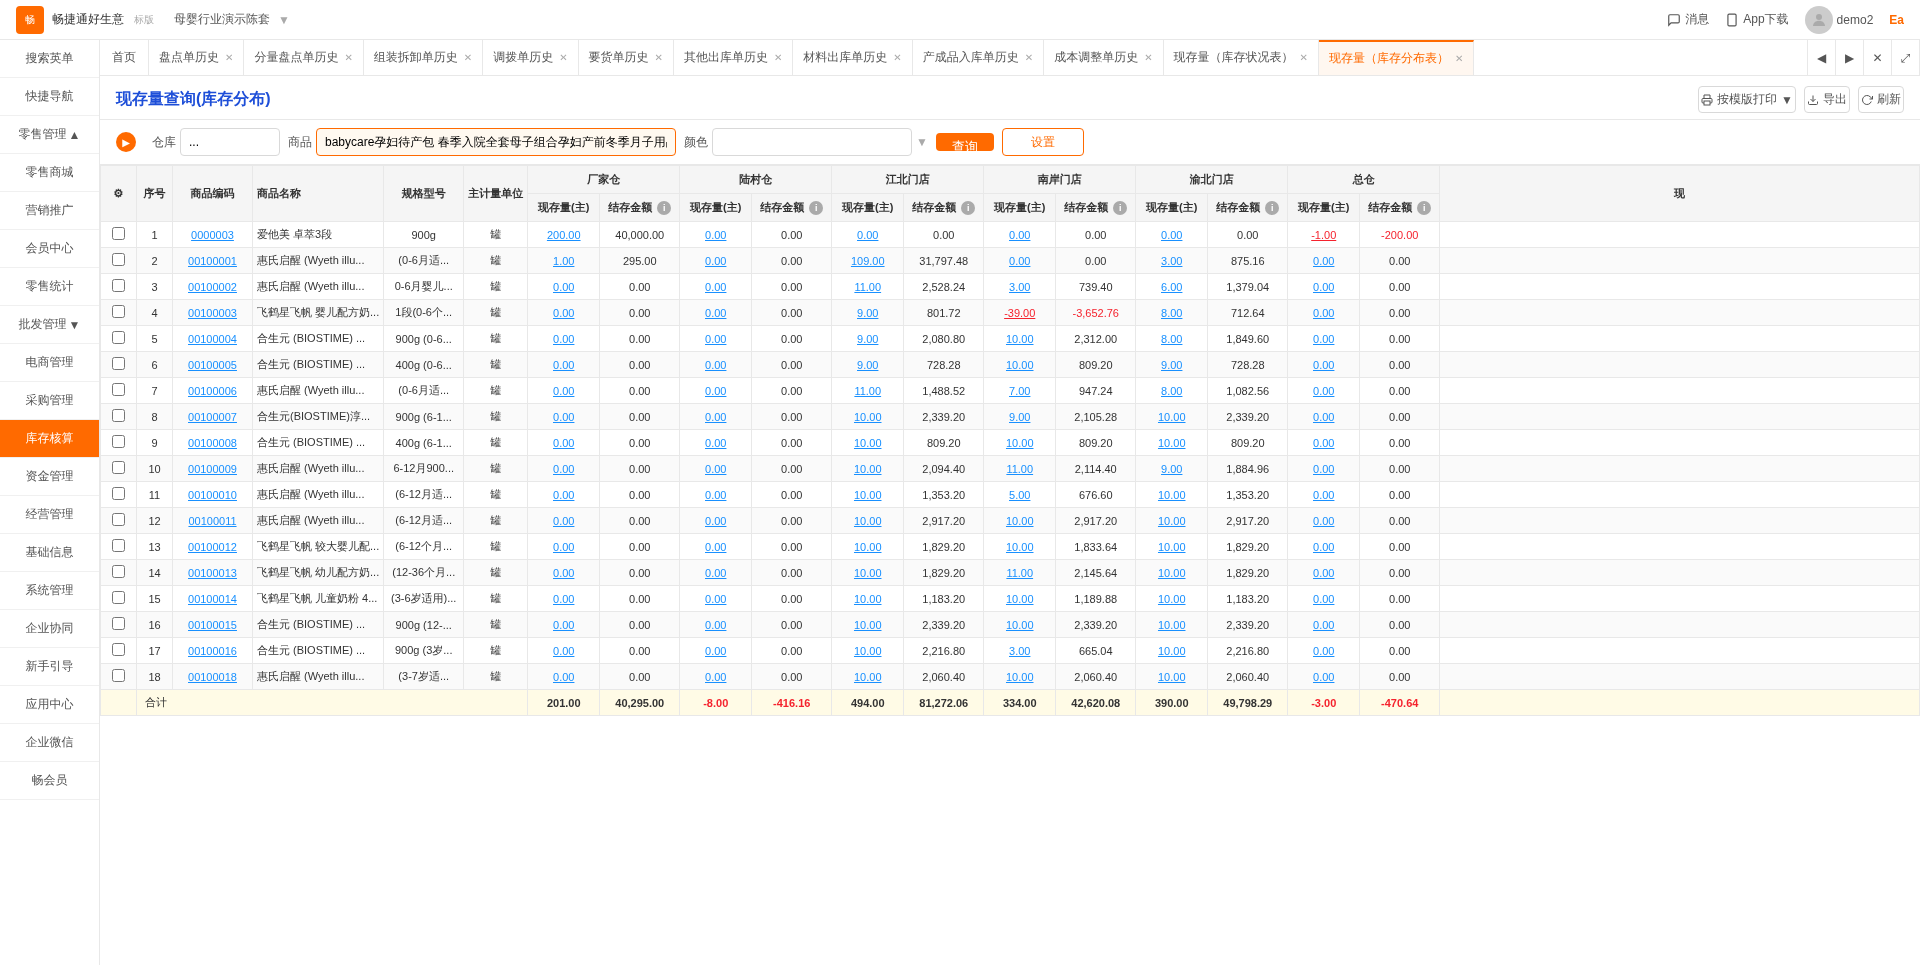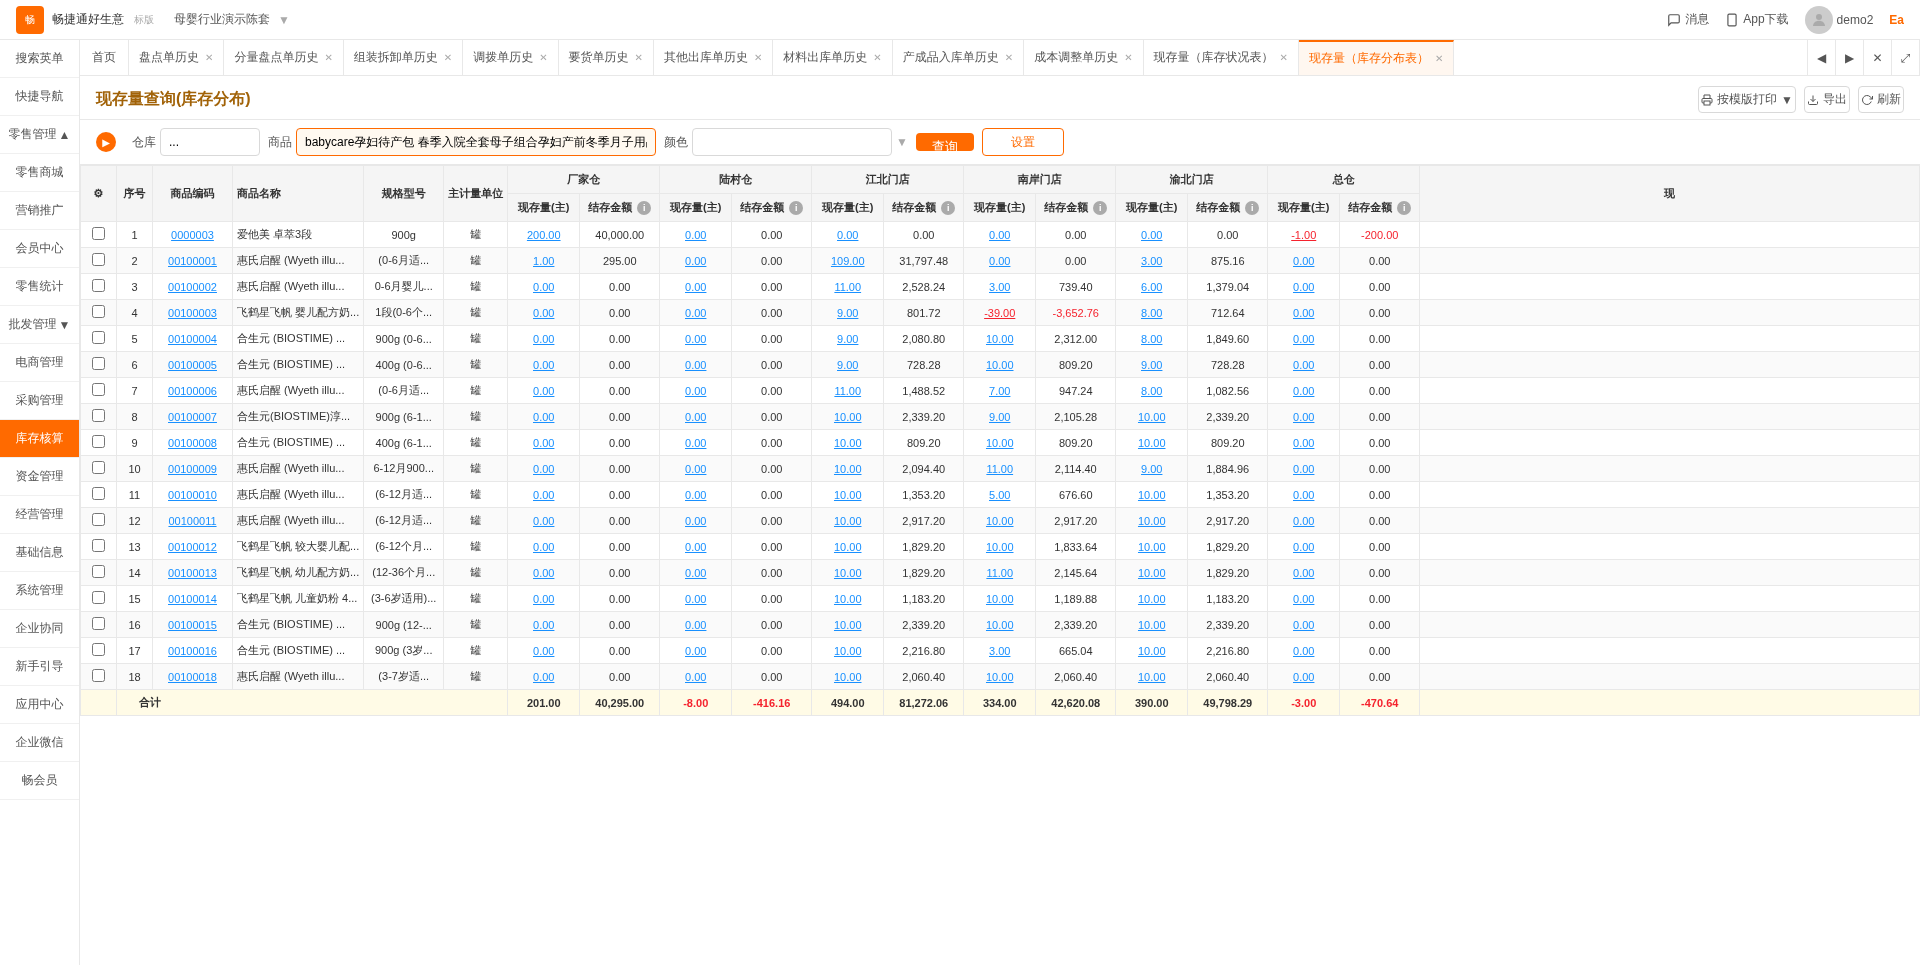--- a/index.html
+++ b/index.html
@@ -8,42 +8,42 @@
     
     .top-bar { height: 40px; background: #fff; display: flex; align-items: center; justify-content: space-between; padding: 0 16px; border-bottom: 1px solid #e8e8e8; }
     .top-bar-left { display: flex; align-items: center; gap: 8px; }
     .logo-icon { width: 28px; height: 28px; background: #ff6a00; border-radius: 4px; display: flex; align-items: center; justify-content: center; color: #fff; font-size: 10px; }
     .top-bar-right { display: flex; align-items: center; gap: 16px; font-size: 12px; color: #555; }
     .top-bar-right span { display: flex; align-items: center; gap: 4px; cursor: pointer; }
     .avatar { width: 28px; height: 28px; border-radius: 50%; background: #ccc; overflow: hidden; display: flex; align-items: center; justify-content: center; }
 
     
     .layout { display: flex; height: calc(965px - 40px); }
-    .sidebar { width: 80px; background: #fff; border-right: 1px solid #e8e8e8; display: flex; flex-direction: column; overflow-y: auto; flex-shrink: 0; }
+    .sidebar { width: 100px; background: #fff; border-right: 1px solid #e8e8e8; display: flex; flex-direction: column; overflow-y: auto; flex-shrink: 0; }
     .sidebar-item { padding: 10px 4px; text-align: center; cursor: pointer; font-size: 12px; color: #555; border-bottom: 1px solid #f0f0f0; }
     .sidebar-item.active { color: #fff; background: #ff6a00; }
     .sidebar-item.has-arrow { display: flex; align-items: center; justify-content: center; gap: 2px; }
 
     
     .main-content { flex: 1; display: flex; flex-direction: column; overflow: hidden; }
 
     
     .tab-bar { background: #fff; border-bottom: 1px solid #e8e8e8; display: flex; align-items: center; height: 36px; overflow: hidden; }
     .tab-bar-inner { display: flex; overflow-x: auto; flex: 1; scrollbar-width: none; }
     .tab-bar-inner::-webkit-scrollbar { display: none; }
     .tab-item { display: flex; align-items: center; gap: 4px; padding: 0 10px; height: 36px; white-space: nowrap; cursor: pointer; border-right: 1px solid #e8e8e8; font-size: 12px; color: #555; flex-shrink: 0; }
     .tab-item.active { background: #fff7f0; color: #ff6a00; border-top: 2px solid #ff6a00; }
     .tab-item .close-x { color: #aaa; font-size: 10px; margin-left: 2px; }
     .tab-home { padding: 0 12px; color: #555; font-size: 12px; border-right: 1px solid #e8e8e8; height: 36px; display: flex; align-items: center; }
     .tab-nav-btns { display: flex; align-items: center; border-left: 1px solid #e8e8e8; }
     .tab-nav-btn { width: 28px; height: 36px; display: flex; align-items: center; justify-content: center; cursor: pointer; color: #555; border-right: 1px solid #e8e8e8; }
 
     
     .page-header { background: #fff; padding: 10px 16px 6px; border-bottom: 1px solid #e8e8e8; display: flex; align-items: center; justify-content: space-between; }
-    .page-title { font-size: 16px; font-weight: bold; color: #a16207; }
+    .page-title { font-size: 16px; font-weight: bold; color: #1d4ed8; }
     .page-actions { display: flex; align-items: center; gap: 8px; }
     .action-btn { display: flex; align-items: center; gap: 4px; padding: 4px 2px; border: 1px solid #d9d9d9; border-radius: 4px; cursor: pointer; background: #fff; font-size: 12px; color: #555; }
 
     
     .filter-area { background: #fff; padding: 8px 16px; border-bottom: 1px solid #e8e8e8; }
     .filter-row { display: flex; align-items: center; gap: 8px; flex-wrap: wrap; }
     .filter-item { display: flex; align-items: center; gap: 4px; }
     .filter-label { color: #555; font-size: 12px; white-space: nowrap; }
     .filter-input { height: 28px; border: 1px solid #d9d9d9; border-radius: 4px; padding: 0 8px; font-size: 12px; width: 120px; }
     .filter-input-long { width: 360px; background: #fff9f0; border-color: #ff6a00; }
@@ -668,21 +668,21 @@
     <td class="link-blue">10.00</td>
     <td>2,060.40</td>
     <td class="link-blue ">0.00</td>
     <td class="">0.00</td>
     <td></td>
   </tr>
           </tbody>
         <tfoot id="table-foot">
         <tr class="total-row">
   <td></td>
-  <td colspan="5" style="text-align:left;font-weight:bold;padding-left:22px;">合计</td>
+  <td colspan="5" style="text-align:left;font-weight:normal;padding-left:8px;">合计</td>
   <td>201.00</td>
   <td>40,295.00</td>
   <td class="text-red">-8.00</td>
   <td class="text-red">-416.16</td>
   <td>494.00</td>
   <td>81,272.06</td>
   <td>334.00</td>
   <td>42,620.08</td>
   <td>390.00</td>
   <td>49,798.29</td>

